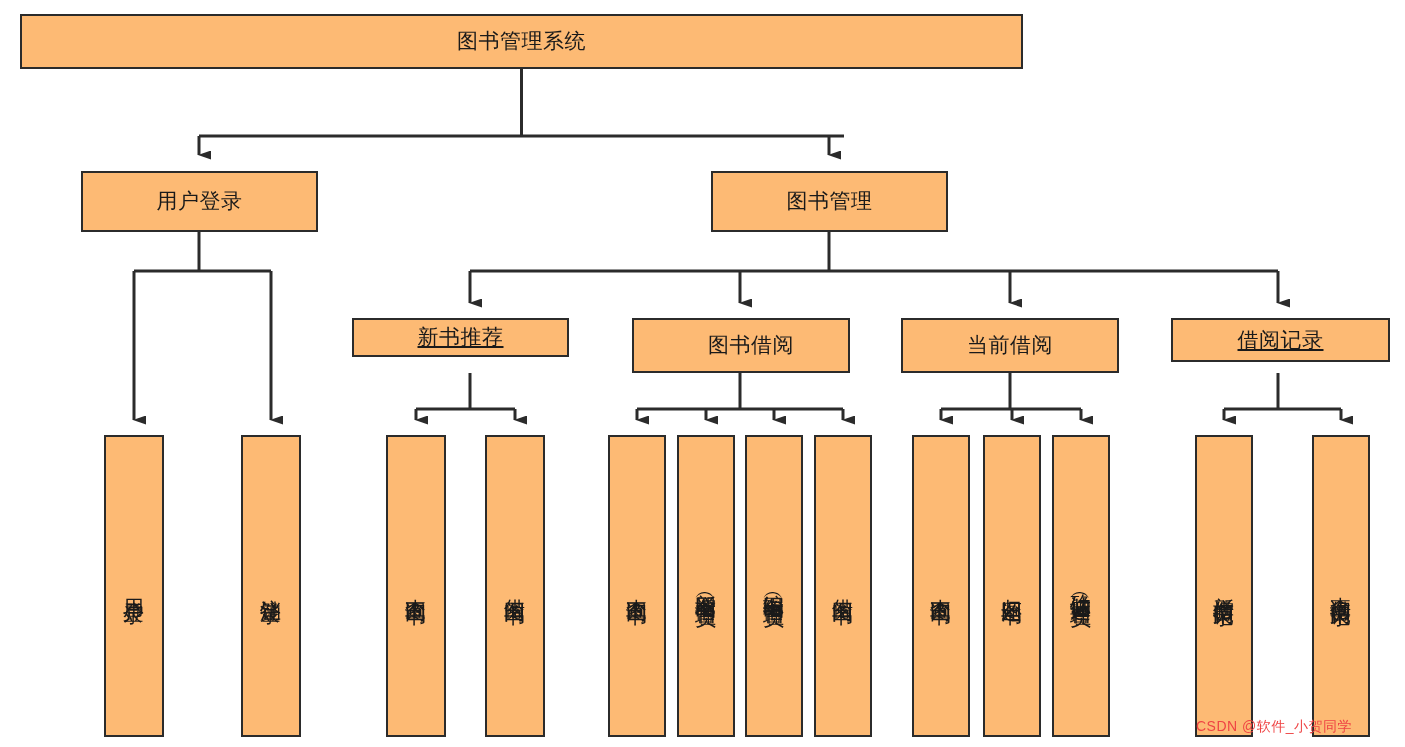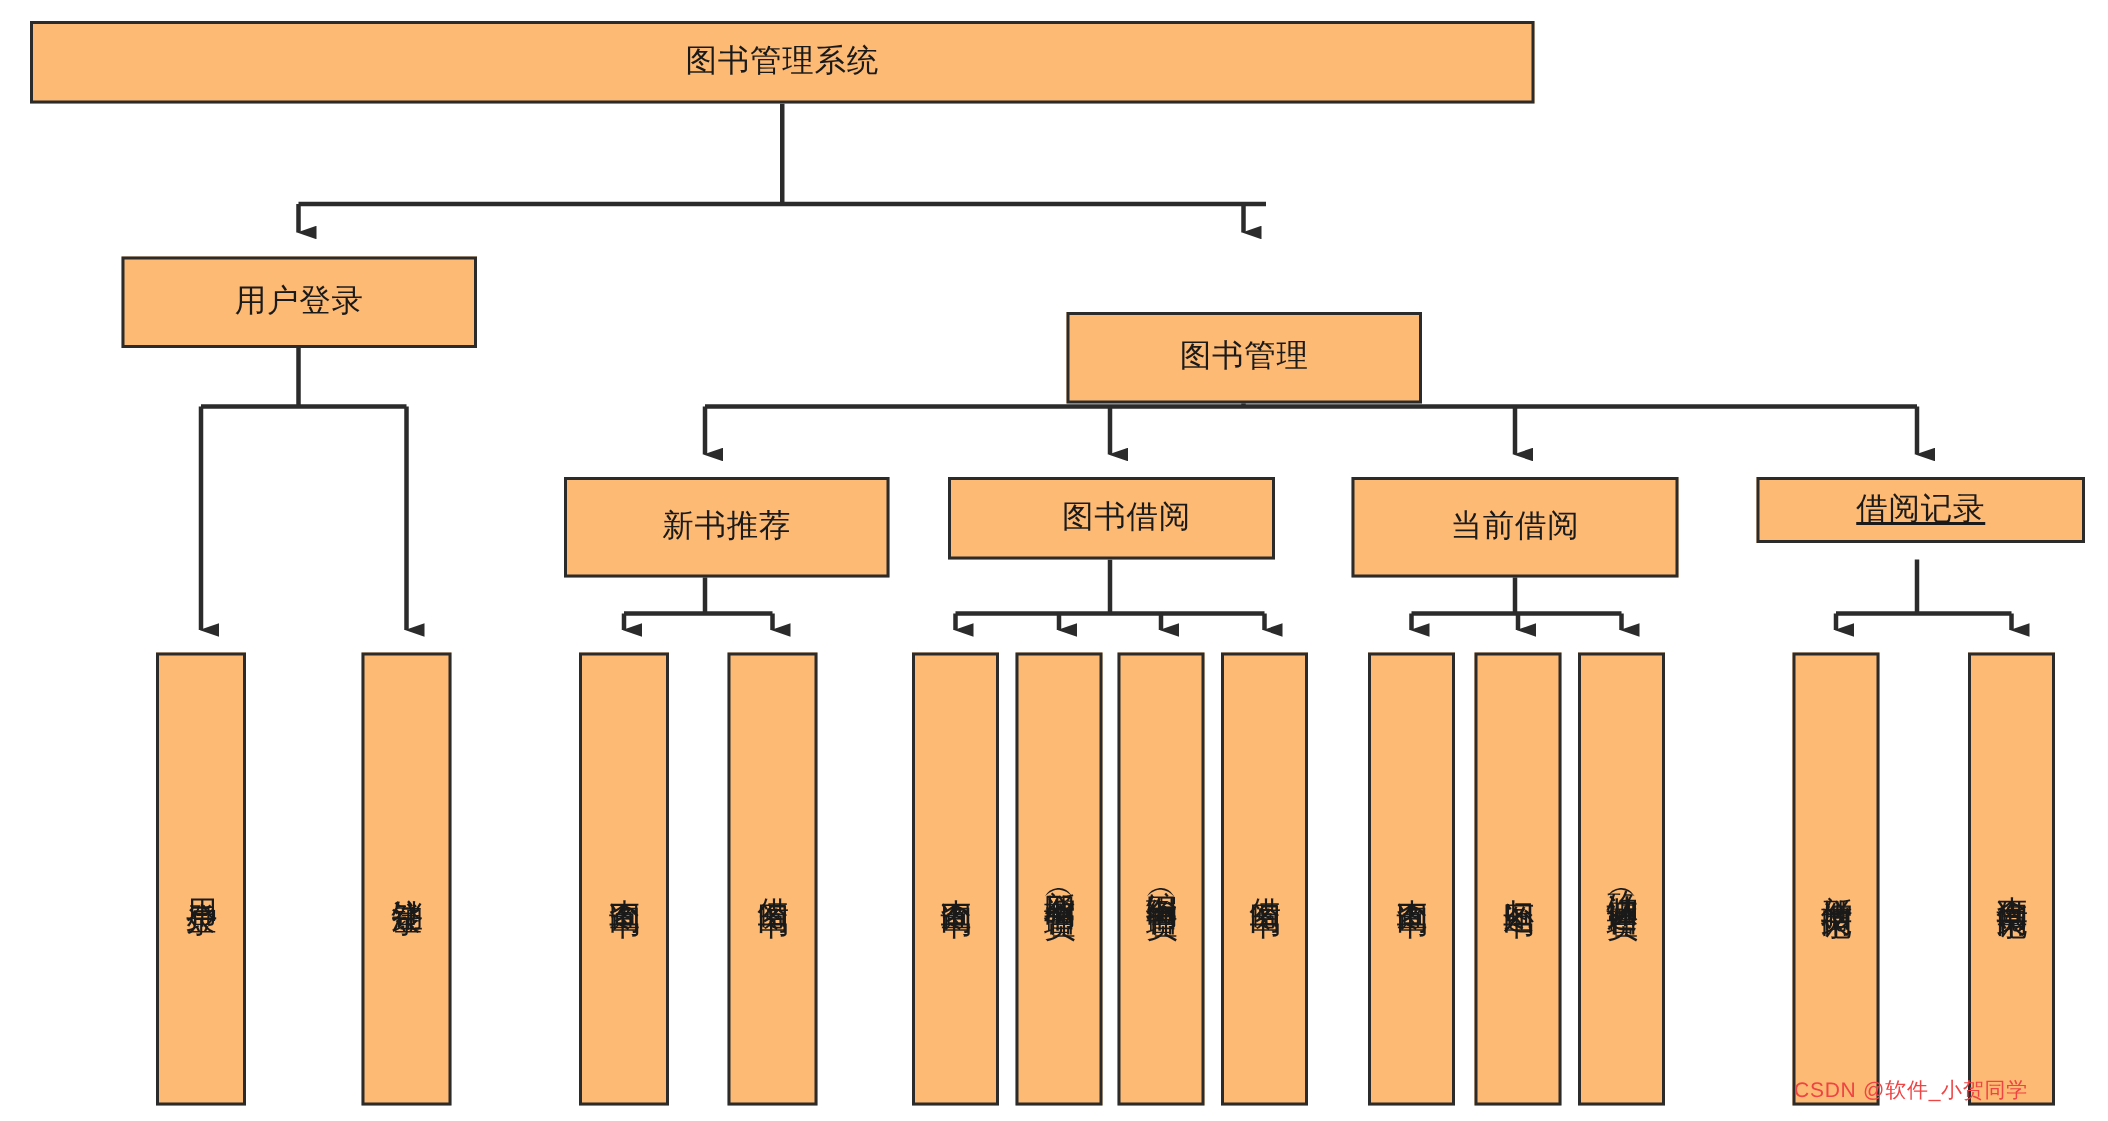--- a/index.html
+++ b/index.html
@@ -123,31 +123,31 @@
     </g>
   </svg>
 
   <div class="node horizontal" style="left:20px; top:14px; width:1003px; height:55px;">
     <span class="node-label">图书管理系统</span>
   </div>
 
   <div class="node horizontal" style="left:81px; top:171px; width:237px; height:61px;">
     <span class="node-label">用户登录</span>
   </div>
-  <div class="node horizontal" style="left:711px; top:171px; width:237px; height:61px;margin-top:37px;">
+  <div class="node horizontal" style="left:711px; top:171px; width:237px; height:61px;">
     <span class="node-label">图书管理</span>
   </div>
 
-  <div class="node horizontal" style="left:376px; top:318px; width:217px; height:67px;">
+  <div class="node horizontal" style="left:352px; top:318px; width:217px; height:39px;text-decoration:underline;">
     <span class="node-label">新书推荐</span>
   </div>
   <div class="node horizontal" style="left:632px; top:318px; width:218px; height:55px;padding-left:20px;">
     <span class="node-label">图书借阅</span>
   </div>
-  <div class="node horizontal" style="left:901px; top:318px; width:218px; height:67px;">
+  <div class="node horizontal" style="left:901px; top:318px; width:218px; height:55px;">
     <span class="node-label">当前借阅</span>
   </div>
   <div class="node horizontal" style="left:1171px; top:318px; width:219px; height:44px;text-decoration:underline;">
     <span class="node-label">借阅记录</span>
   </div>
 
   <div class="node vertical" style="left:104px; top:435px; width:60px; height:302px;">
     <span class="node-label">用户登录</span>
   </div>
   <div class="node vertical" style="left:241px; top:435px; width:60px; height:302px;">

